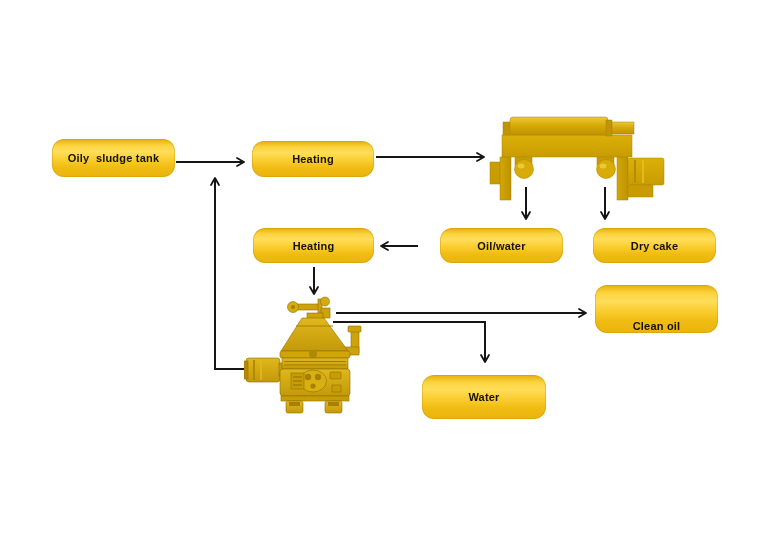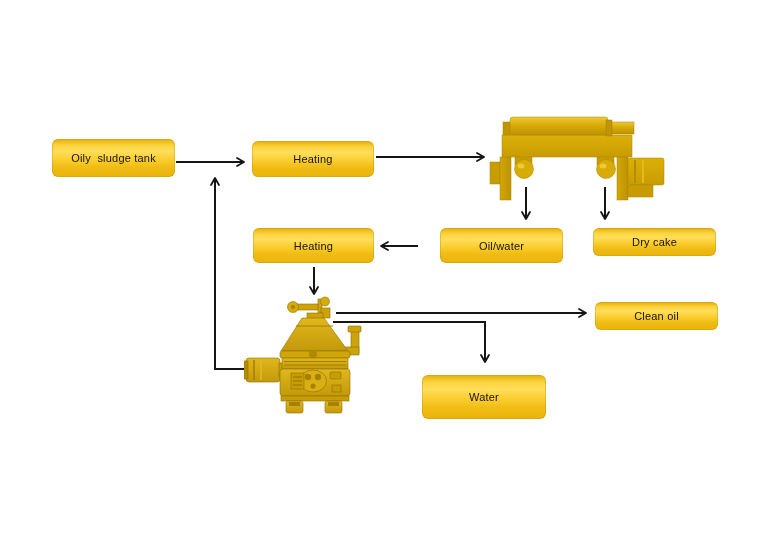--- a/index.html
+++ b/index.html
@@ -8,34 +8,35 @@
     width:768px;height:543px;
     background:#ffffff;
     overflow:hidden;
     font-family:"Liberation Sans", sans-serif;
   }
   .connectors{position:absolute;left:0;top:0;z-index:1;}
   .machine{position:absolute;z-index:2;}
   .node{
     position:absolute;z-index:3;
     display:flex;align-items:center;justify-content:center;
-    border-radius:6px;
+    border-radius:12px;
     background:linear-gradient(180deg,#eab411 0%,#fbd33e 15%,#ffde5c 32%,#fbcf33 52%,#f0bd14 75%,#eab40c 100%);
     border:1px solid rgba(190,140,0,.35);
     box-sizing:border-box;
+    font-weight:bold;
   }
   .node span{
     font-size:11px;color:#161207;white-space:pre;letter-spacing:.2px;
   }
   .n-tank   {left:52px; top:139px;width:123px;height:38px;}
   .n-heat1  {left:252px;top:141px;width:122px;height:36px;}
   .n-heat2  {left:253px;top:228px;width:121px;height:35px;}
   .n-oilw   {left:420px;top:228px;width:123px;height:35px;margin-left:20px;}
-  .n-dcake  {left:593px;top:228px;width:123px;height:28px;}
-  .n-coil   {left:595px;top:302px;width:123px;height:28px;}
+  .n-dcake  {left:593px;top:228px;width:123px;height:35px;}
+  .n-coil   {left:595px;top:285px;width:123px;height:48px;align-items:flex-end;}
   .n-water  {left:422px;top:375px;width:124px;height:44px;}
   .m-decanter {left:488px;top:108px;}
   .m-separator{left:244px;top:296px;}
 </style>
 </head>
 <body>
 
 <div class="canvas">
 
   <svg class="connectors" width="768" height="543" viewBox="0 0 768 543">

